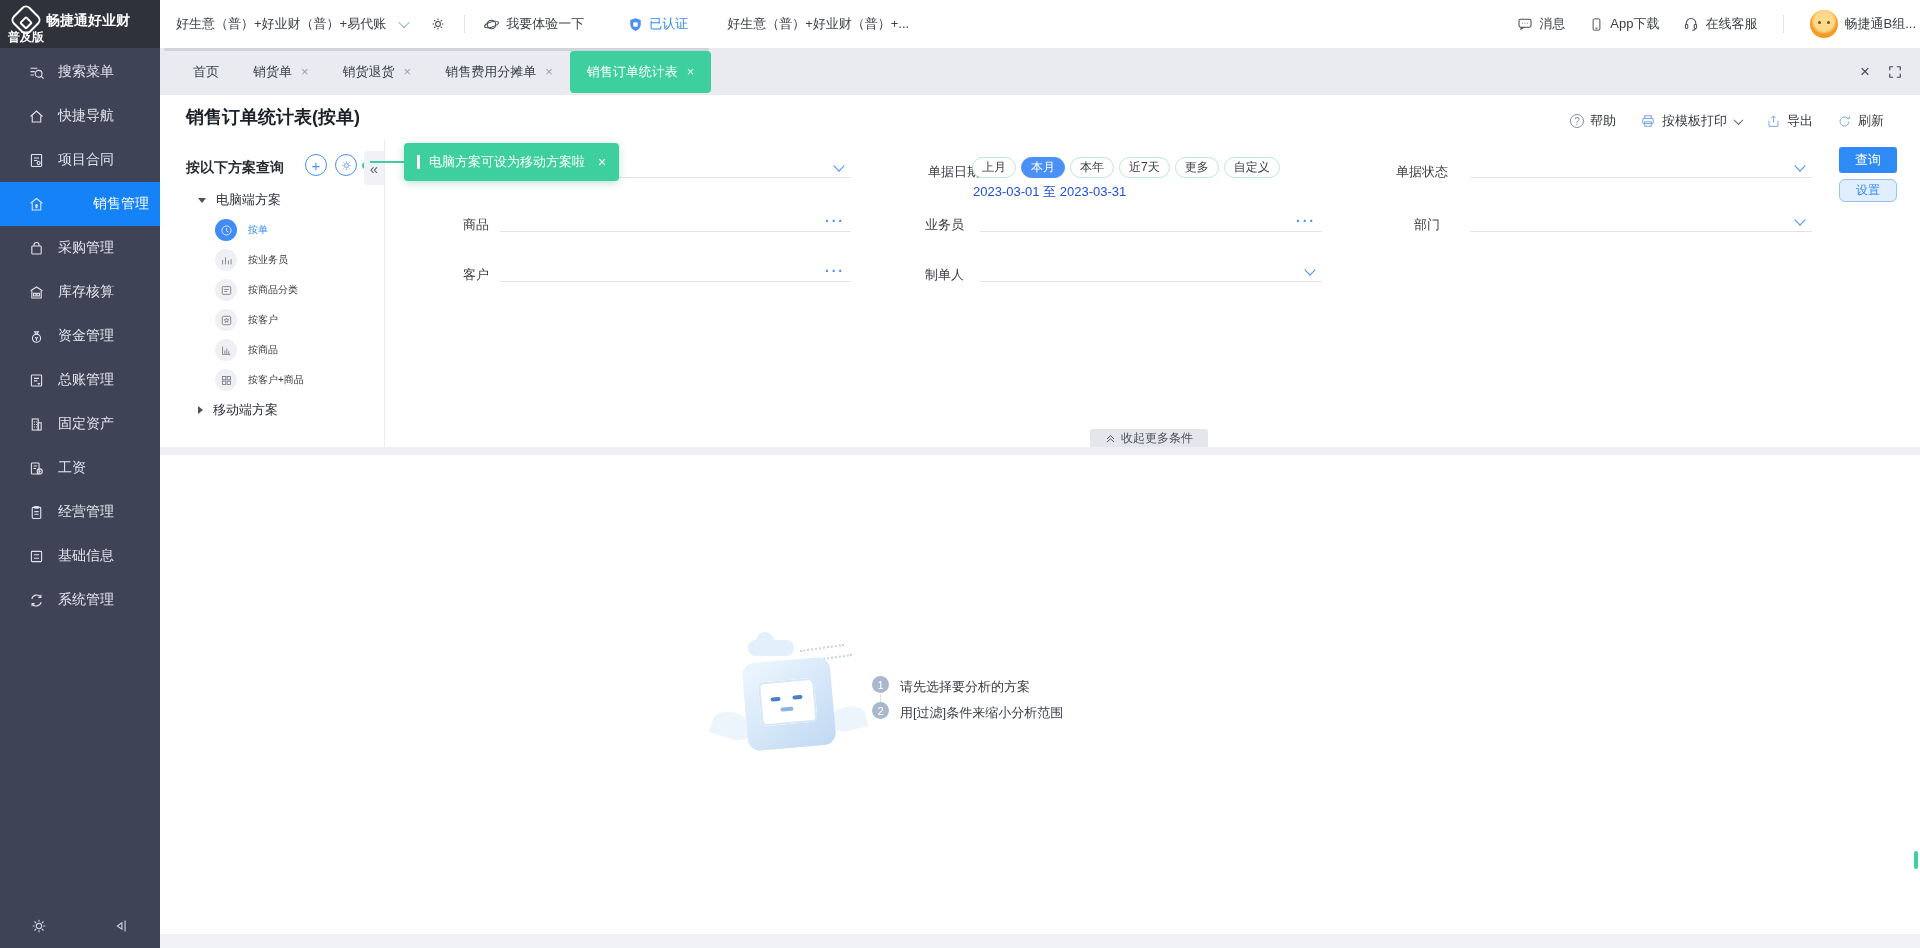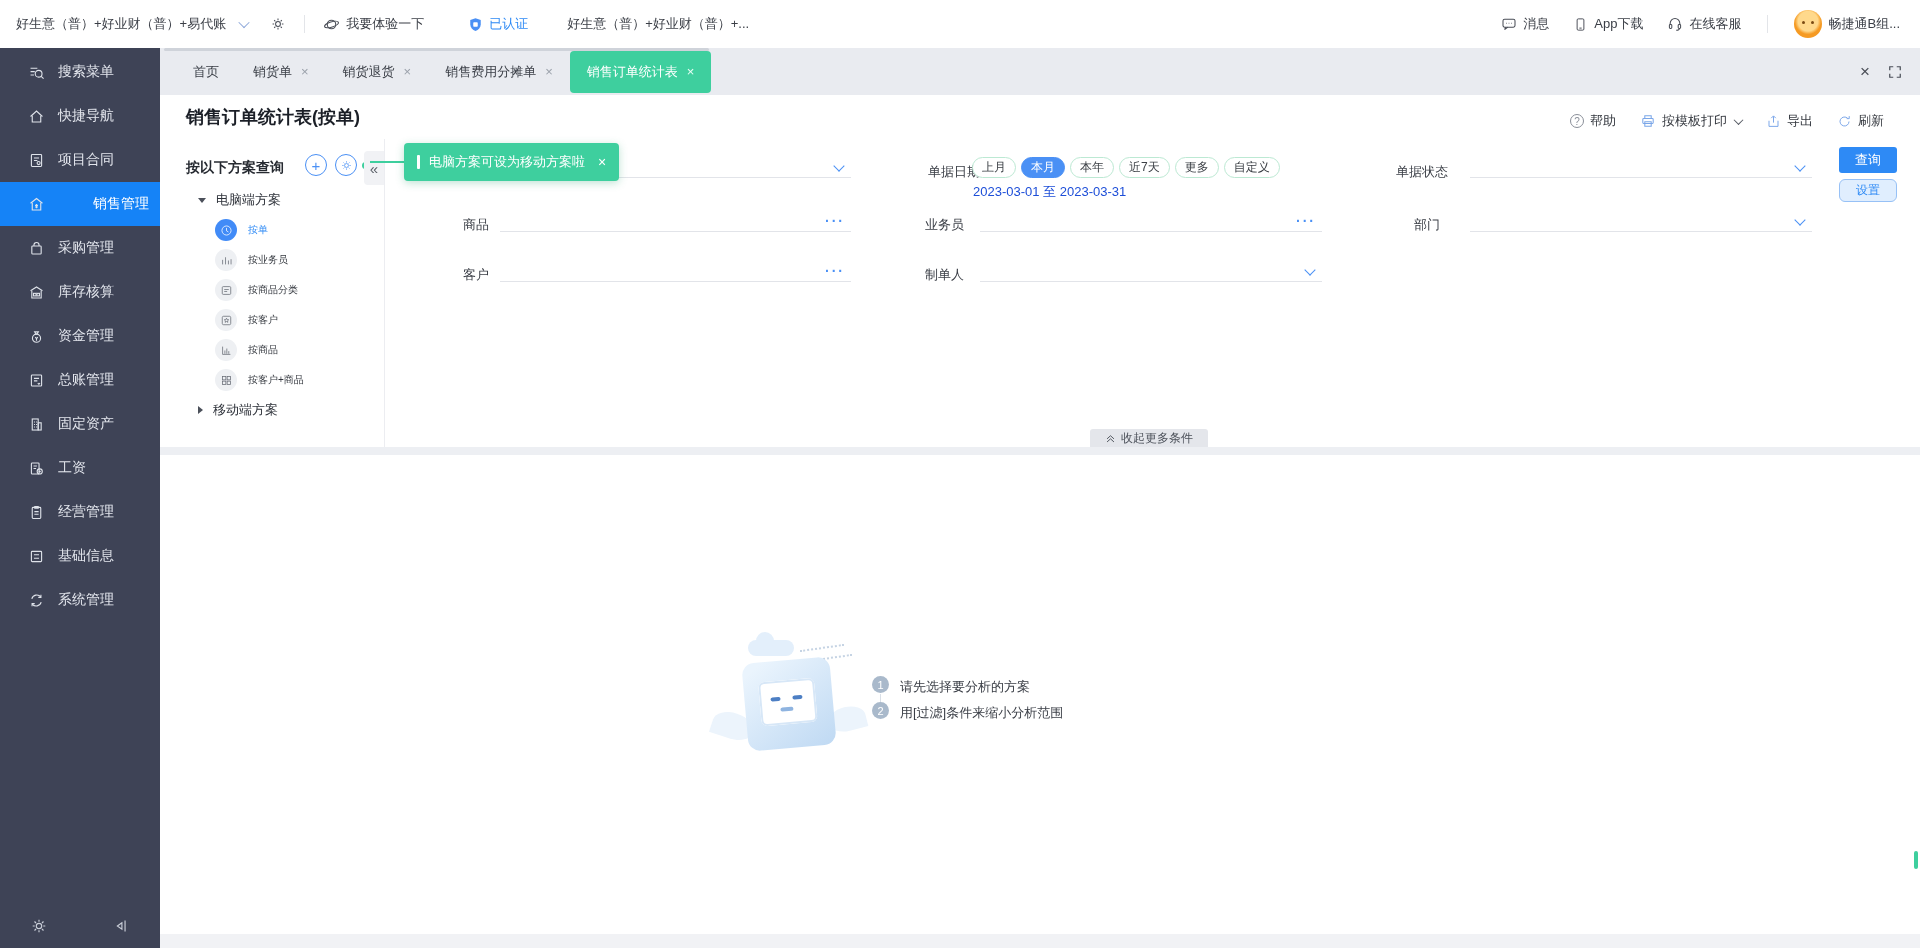--- a/index.html
+++ b/index.html
@@ -8,21 +8,21 @@
   .app { position:relative; width:1920px; height:948px; overflow:hidden; background:#fff; }
 
   
   .topbar { position:absolute; left:0; top:0; right:0; height:48px; background:#fff; display:flex; align-items:stretch; }
   .logo-block { width:160px; background:#2f323b; position:relative; flex:none; }
   .logo-mark { position:absolute; left:14px; top:8px; width:24px; height:24px; border:2px solid #fff; border-radius:6px; transform:rotate(45deg); }
   .logo-mark::after { content:""; position:absolute; left:7px; top:7px; width:6px; height:6px; border:2px solid #fff; border-radius:2px; }
   .logo-title { position:absolute; left:46px; top:12px; color:#fff; font-size:14px; font-weight:700; }
   .logo-sub { position:absolute; left:8px; bottom:2px; color:#fff; font-size:12px; font-weight:700; }
   .tb-left { display:flex; align-items:center; padding-left:16px; font-size:13px; color:#3a3e46; }
-  .tb-right { margin-left:auto; display:flex; align-items:center; gap:24px; padding-right:20px; font-size:13px; color:#3a3e46; }
+  .tb-right { margin-left:auto; display:flex; align-items:center; gap:24px; padding-right:4px; font-size:13px; color:#3a3e46; }
   .tb-item { display:flex; align-items:center; gap:6px; cursor:pointer; white-space:nowrap; }
   .tb-divider { width:1px; height:18px; background:#e3e5e9; margin:0 18px; }
   .chev-sm { display:inline-block; width:8px; height:8px; border-right:1.6px solid #8fa9da; border-bottom:1.6px solid #8fa9da; transform:rotate(45deg) translate(-1px,-1px); }
   .cert { color:#2e8af5; }
   .avatar { width:28px; height:28px; border-radius:50%; background:radial-gradient(circle at 50% 40%, #ffd98c 0 45%, #f59a23 60%); position:relative; flex:none; }
   .avatar::before, .avatar::after { content:""; position:absolute; top:11px; width:3px; height:3px; border-radius:50%; background:#7a4a12; }
   .avatar::before { left:8px; } .avatar::after { right:8px; }
   svg.tbi { stroke:#4a4e57; fill:none; stroke-width:1.3; }
 
   
@@ -109,20 +109,25 @@
   .step-text { position:absolute; font-size:13px; color:#3a3e46; }
   .v-scroll { position:absolute; right:2px; top:756px; width:4px; height:18px; border-radius:2px; background:#3ecf9e; cursor:pointer; }
   .bottom-strip { position:absolute; left:0; right:0; bottom:0; height:14px; background:#f1f2f5; }
 </style>
 </head>
 <body>
 
 <div class="app">
 
   <div class="topbar">
+    <div class="logo-block">
+      <span class="logo-mark"></span>
+      <span class="logo-title">畅捷通好业财</span>
+      <span class="logo-sub">普及版</span>
+    </div>
     <div class="tb-left">
       <span class="tb-item">
         <span>好生意（普）+好业财（普）+易代账</span>
       </span>
       <span class="tb-item" style="margin-left:14px;">
           <span class="chev-sm"></span>
         </span>
       <span class="tb-item" style="margin-left:22px;">
         <svg class="tbi" width="16" height="16" viewBox="0 0 20 20">
           <circle cx="10" cy="10" r="3"></circle>

